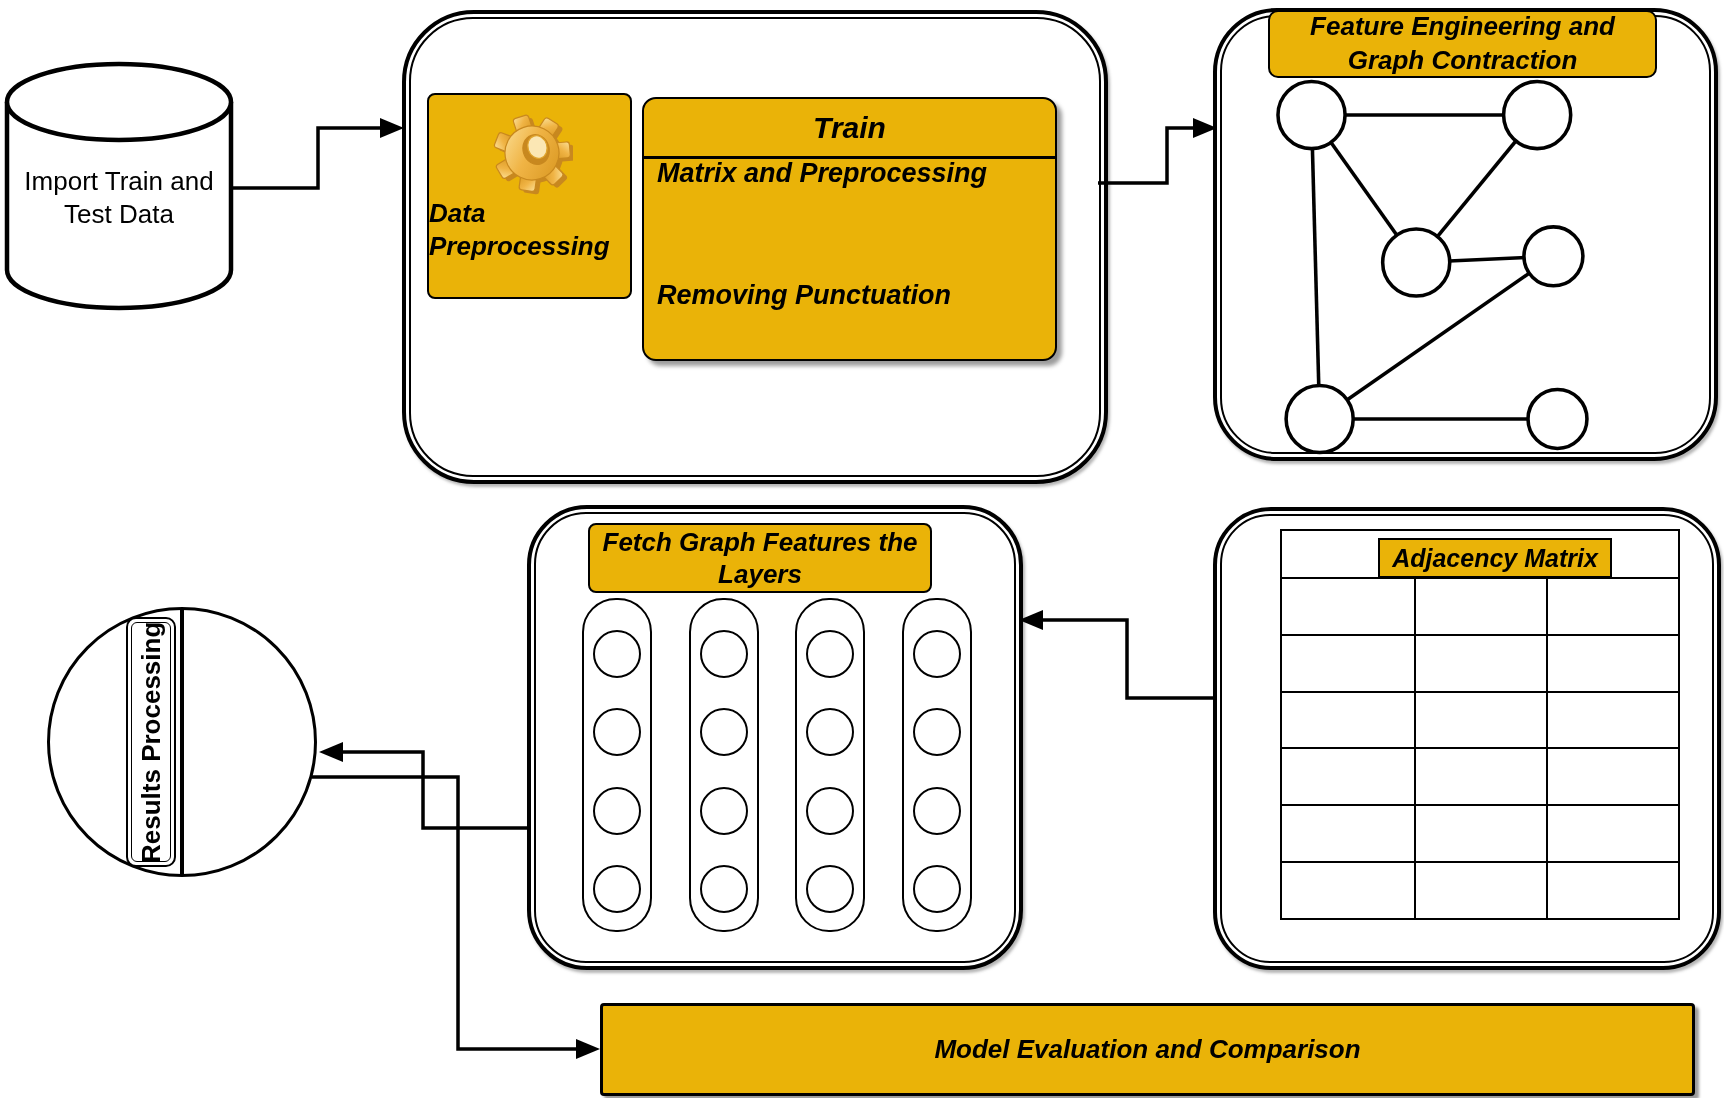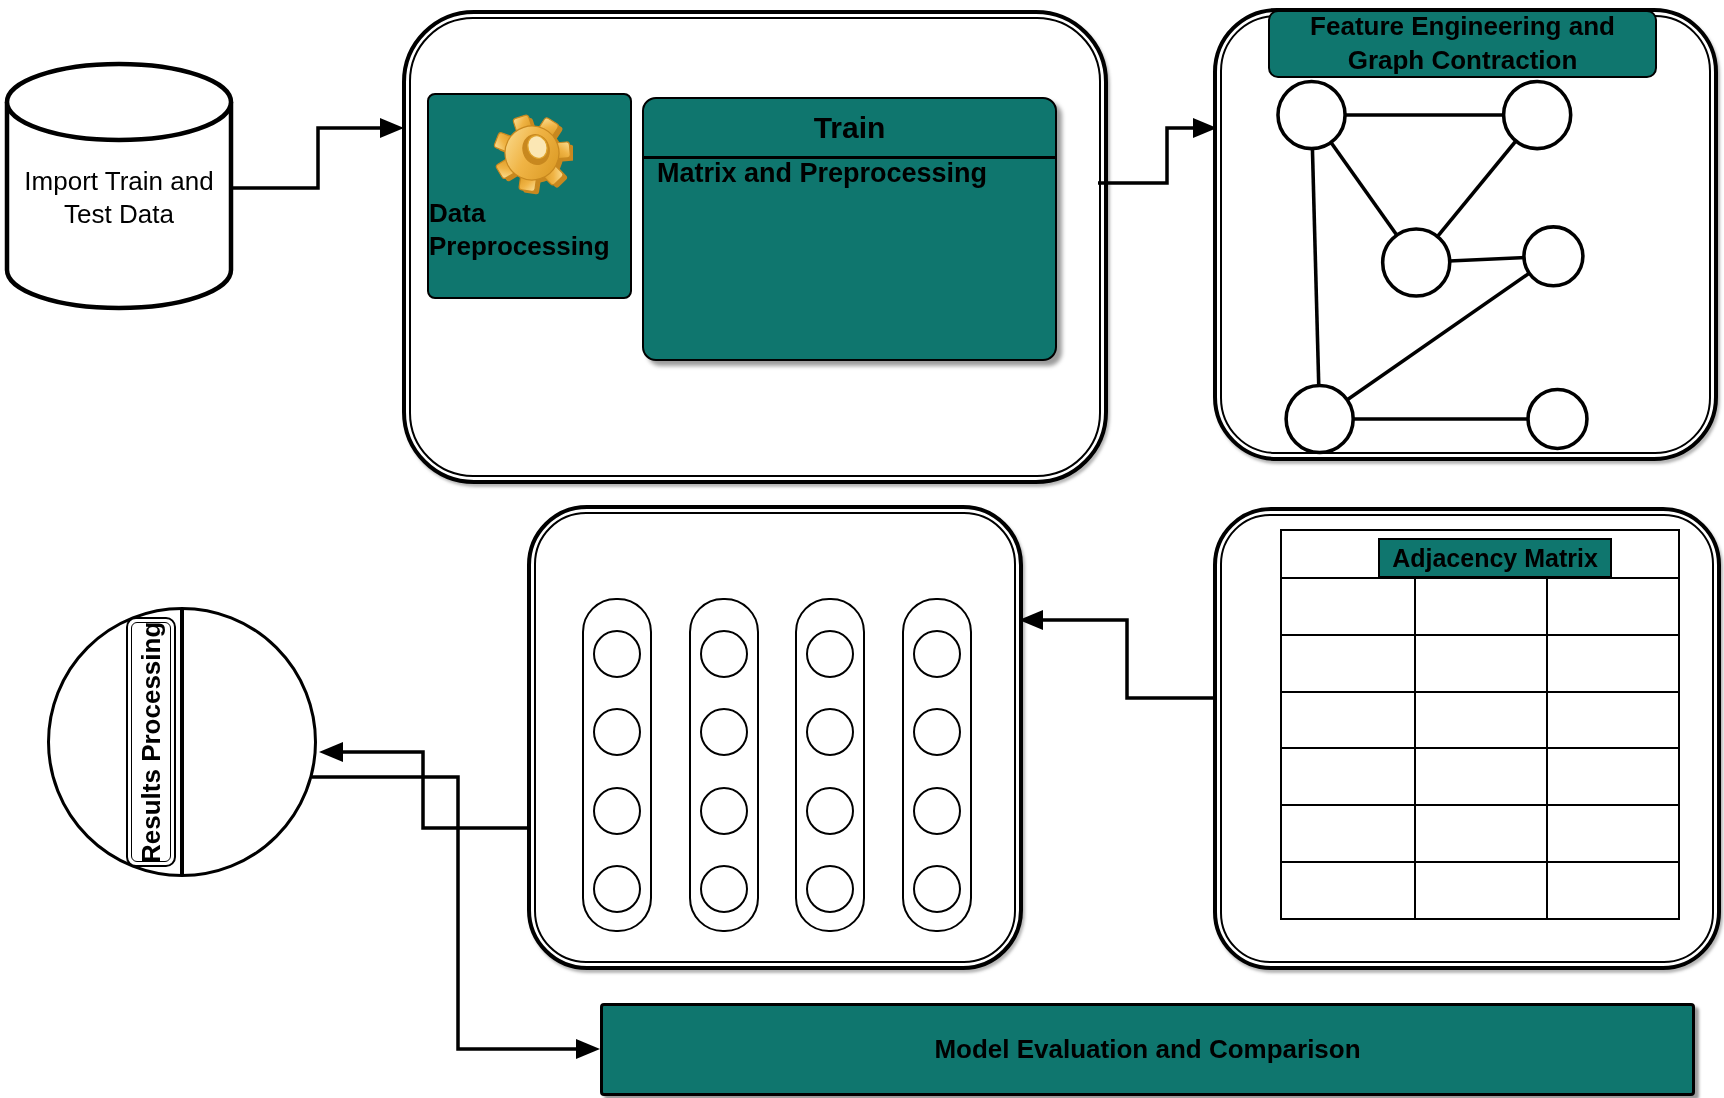--- a/index.html
+++ b/index.html
@@ -6,21 +6,21 @@
   body{width:1724px;height:1098px;overflow:hidden;
        font-family:"Liberation Sans", sans-serif;color:#000;}
   .canvas{position:relative;width:1724px;height:1098px;background:#fff;}
 
   
   .dbl{position:absolute;background:#fff;border:4px solid #000;
        box-shadow:2px 3px 3px rgba(120,120,120,.55);}
   .dbl::before{content:"";position:absolute;inset:3px;border:2.5px solid #000;
        border-radius:inherit;pointer-events:none;}
 
-  .box{position:absolute;background:#0f766e;border:2.5px solid #000;}
+  .box{position:absolute;background:#eab308;border:2.5px solid #000;font-style:italic;}
 
   .ctr{display:flex;align-items:center;justify-content:center;text-align:center;}
 
   
   #prep{left:402px;top:10px;width:698px;height:466px;border-radius:72px;}
   #prep::before{border-radius:64px;}
   #dp-box{left:21px;top:79px;width:201px;height:202px;border-radius:8px;}
   #dp-label{position:absolute;left:0;top:102px;width:100%;
             font-size:26px;font-weight:700;line-height:1.25;}
   #gear{position:absolute;left:56px;top:10px;width:88px;height:90px;}
@@ -134,20 +134,21 @@
           <ellipse cx="5" cy="-2" rx="13" ry="15" fill="#c8881f"></ellipse>
           <ellipse cx="7" cy="-4" rx="9.5" ry="11.5" fill="#fbe7b4" stroke="#e0a52e"></ellipse>
         </g>
       </svg>
       <div id="dp-label">Data Preprocessing</div>
     </div>
 
     <div id="list-box" class="box">
       <div id="list-title" class="ctr">Train</div>
       <div class="list-item" style="top:52px">Matrix and Preprocessing</div>
+      <div class="list-item" style="top:174px">Removing Punctuation</div>
     </div>
   </div>
 
   <div id="fe" class="dbl">
     <svg id="fe-svg" viewBox="0 0 489 437">
       <g stroke="#000" stroke-width="3.5">
         <line x1="93" y1="101" x2="315" y2="101"></line>
         <line x1="93" y1="101" x2="196" y2="246"></line>
         <line x1="315" y1="101" x2="196" y2="246"></line>
         <line x1="196" y1="246" x2="331" y2="240"></line>
@@ -186,20 +187,21 @@
         <div class="am-cell bl"></div>
         <div class="am-cell bl"></div>
         <div class="am-cell"></div>
         <div class="am-cell bl"></div>
         <div class="am-cell bl"></div>
       </div>
     <div id="am-title" class="box ctr">Adjacency Matrix</div>
   </div>
 
   <div id="fetch" class="dbl">
+    <div id="fetch-title" class="box ctr">Fetch Graph Features the Layers</div>
     <div id="fetch-layers">
         <div class="layer">
           <div class="unit"></div>
           <div class="unit"></div>
           <div class="unit"></div>
           <div class="unit"></div>
         </div>
         <div class="layer">
           <div class="unit"></div>
           <div class="unit"></div>

